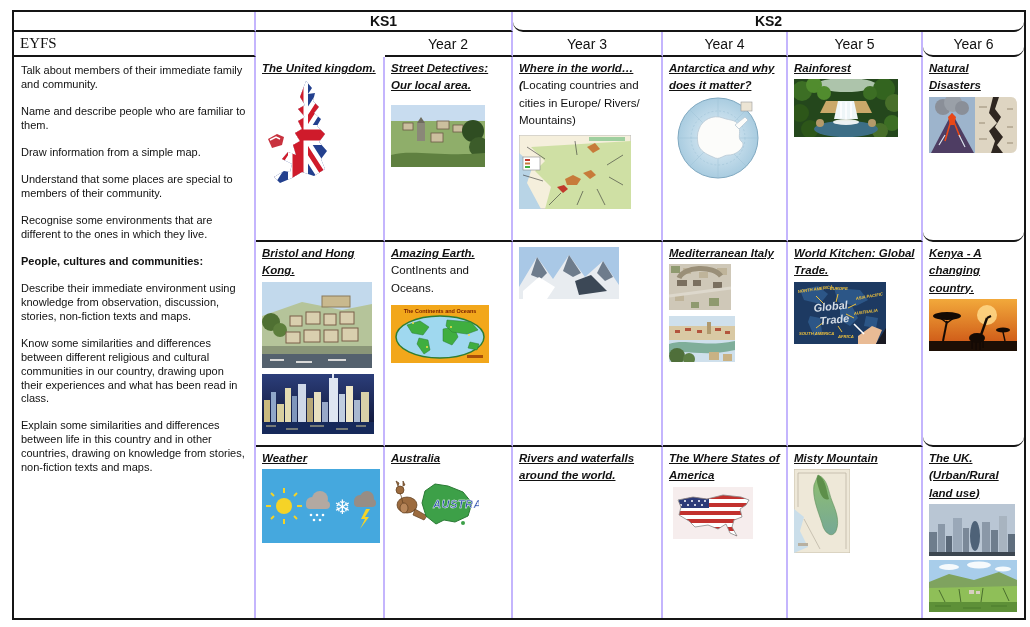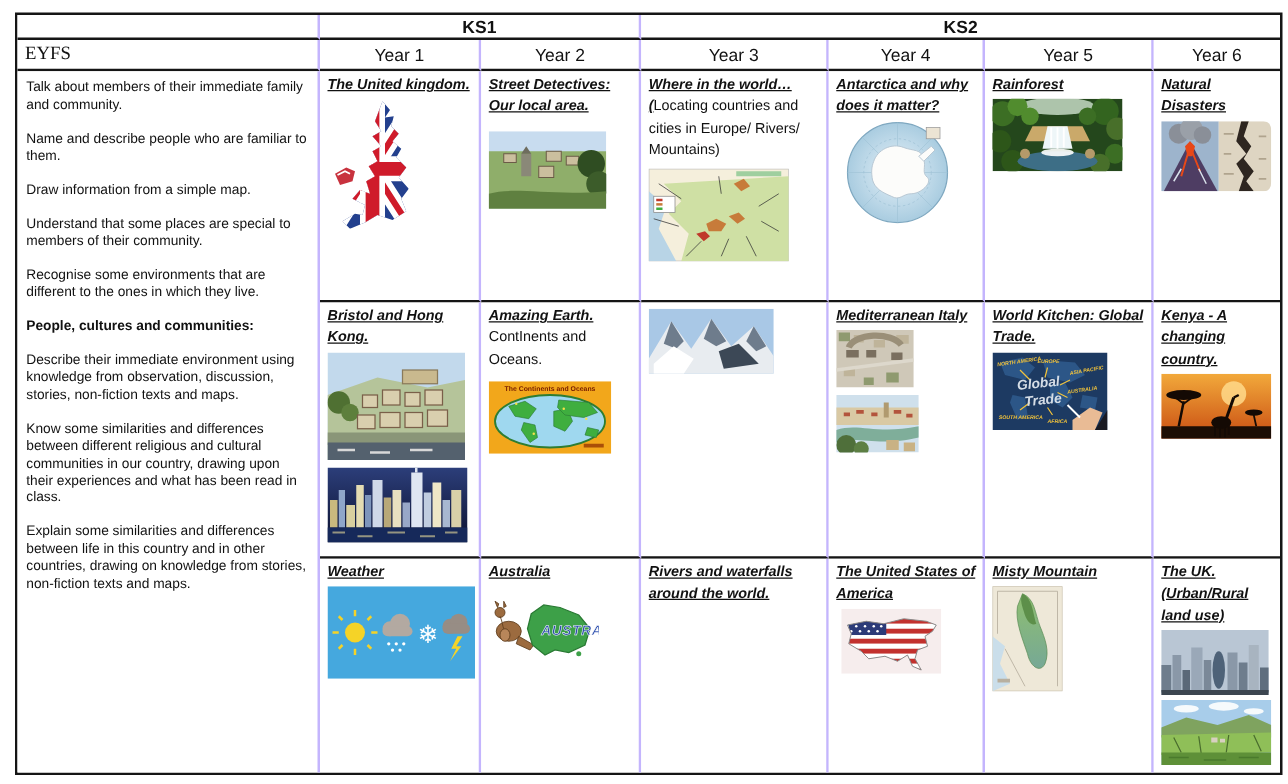--- a/index.html
+++ b/index.html
@@ -5,21 +5,21 @@
   html,body{margin:0;padding:0;background:#fff;}
   body{width:1030px;height:627px;font-family:"Liberation Sans",sans-serif;color:#111;}
   .tbl{
     position:absolute;left:12px;top:10px;width:1014px;height:610px;
     border:2px solid #151515;background:#fff;box-sizing:border-box;
     display:grid;
     grid-template-columns:242px 129px 128px 150px 125px 135px 101px;
     grid-template-rows:20px 25px 185px 205px 171px;
   }
   .cell{border-right:2px solid #c4b5fd;border-bottom:2px solid #151515;overflow:hidden;background:#fff;box-sizing:border-box;}
-  .last-col{border-right:none;}
+  .last-col{border-right:none;border-radius:10px;}
   .last-row{border-bottom:none;}
   .c1{grid-column:1}.c2{grid-column:2}.c3{grid-column:3}.c4{grid-column:4}.c5{grid-column:5}.c6{grid-column:6}.c7{grid-column:7}
   .c23{grid-column:2/4}.c47{grid-column:4/8}
   .r1{grid-row:1}.r2{grid-row:2}.r3{grid-row:3}.r4{grid-row:4}.r5{grid-row:5}.r35{grid-row:3/6}
   .hdr{display:flex;align-items:center;justify-content:center;font-size:14px;}
   .ks{font-weight:bold;}
   .eyfs-hdr{justify-content:flex-start;padding-left:6px;font-family:"Liberation Serif",serif;font-size:15px;}
   .eyfs-cell{padding:5px 7px 0 7px;font-size:11px;line-height:1.27;}
   .eyfs-cell p{margin:2px 0 13px 0;}
   .eyfs-cell p.bold{font-weight:bold;}
@@ -35,21 +35,20 @@
 </head>
 <body>
 
 <div class="tbl">
 
   <div class="cell c1 r1"></div>
   <div class="cell hdr ks c23 r1">KS1</div>
   <div class="cell hdr ks c47 r1 last-col">KS2</div>
 
   <div class="cell hdr eyfs-hdr c1 r2">EYFS</div>
-  <div class="cell hdr c2 r2">Year 1</div>
   <div class="cell hdr c3 r2">Year 2</div>
   <div class="cell hdr c4 r2">Year 3</div>
   <div class="cell hdr c5 r2">Year 4</div>
   <div class="cell hdr c6 r2">Year 5</div>
   <div class="cell hdr c7 r2 last-col">Year 6</div>
 
   <div class="cell eyfs-cell c1 r35 last-row">
     <p>Talk about members of their immediate family and community.</p>
     <p>Name and describe people who are familiar to them.</p>
     <p>Draw information from a simple map.</p>
@@ -346,21 +345,21 @@
           <circle cx="20" cy="43" r="6" fill="#5d7f44"></circle>
         <g fill="#c9b284">
             <rect x="40" y="36" width="10" height="8"></rect>
             <rect x="54" y="38" width="9" height="7"></rect>
           </g>
       </svg>
     </div>
   </div>
 
   <div class="cell topic c5 r5 last-row">
-    <div class="t-title"><span class="tt">The United States of America</span></div>
+    <div class="t-title"><span class="tt">The Where States of America</span></div>
     <div class="imgwrap" style="margin-left:4px">
       <svg width="80" height="52" viewBox="0 0 80 52">
         <rect width="80" height="52" fill="#f6eded"></rect>
         <defs>
             <clipPath id="usc">
               <path d="M5 13 20 10 34 12 50 8 68 10 76 13 73 18 67 22 69 30 61 33 59 40 64 49 57 46 53 37 45 42 35 38 22 40 16 34 6 28 8 20Z"></path>
             </clipPath>
           </defs>
         <g clip-path="url(#usc)">
           <g>

